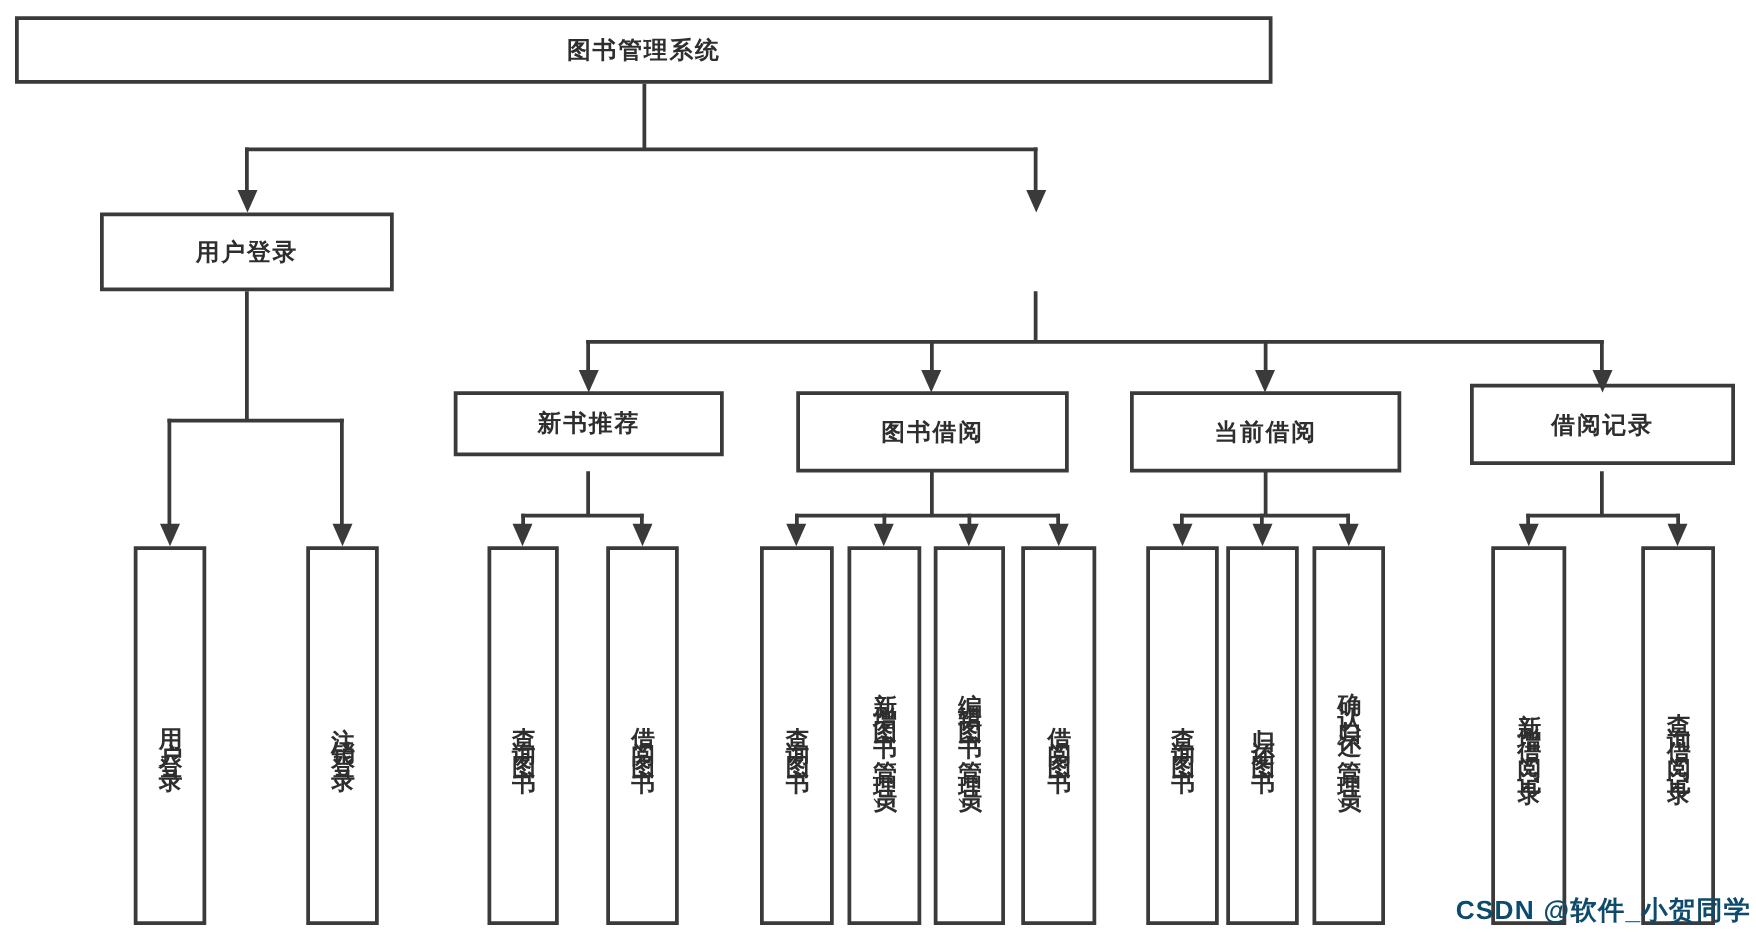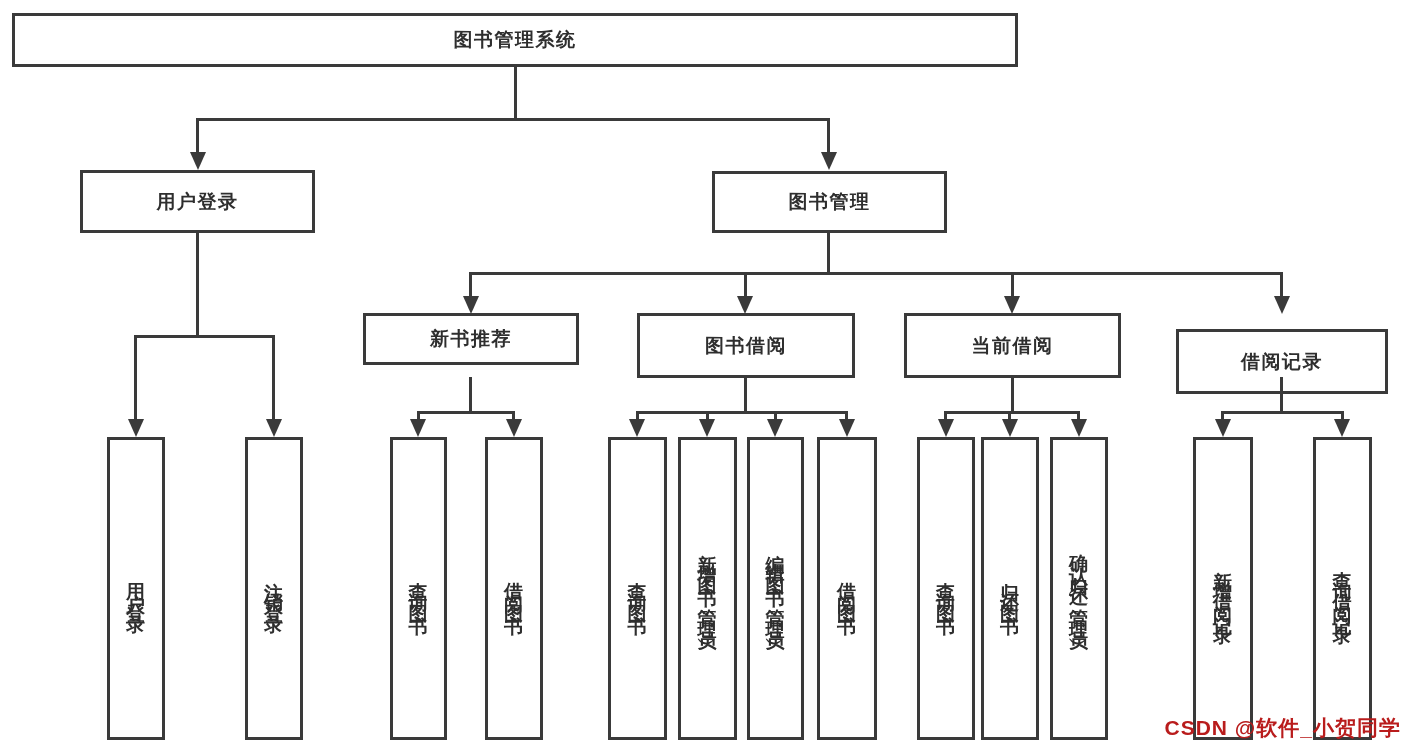--- a/index.html
+++ b/index.html
@@ -44,38 +44,37 @@
     border-left: 8px solid transparent;
     border-right: 8px solid transparent;
     border-top: 18px solid #3a3a3a;
   }
   .watermark {
     position: absolute;
     right: 4px;
     top: 714px;
     font-size: 21px;
     letter-spacing: 1px;
-    color: #b91c1c;
+    color: #0c4a6e;
     white-space: nowrap;
   }
 </style>
 </head>
 <body>
 
 <div id="canvas">
 
   <div class="node h" style="left:12px;top:13px;width:1006px;height:54px">图书管理系统</div>
 
   <div class="node h" style="left:80px;top:170px;width:235px;height:63px">用户登录</div>
-  <div class="node h" style="left:712px;top:171px;width:235px;height:62px">图书管理</div>
 
   <div class="node h" style="left:363px;top:313px;width:216px;height:52px">新书推荐</div>
   <div class="node h" style="left:637px;top:313px;width:218px;height:65px">图书借阅</div>
   <div class="node h" style="left:904px;top:313px;width:217px;height:65px">当前借阅</div>
-  <div class="node h" style="left:1176px;top:329px;width:212px;height:65px">借阅记录</div>
+  <div class="node h" style="left:1176px;top:307px;width:212px;height:65px">借阅记录</div>
 
   <div class="node v" style="left:107px;top:437px;width:58px;height:303px">
     <span>用户登录</span>
   </div>
   <div class="node v" style="left:245px;top:437px;width:58px;height:303px">
     <span>注销登录</span>
   </div>
   <div class="node v" style="left:390px;top:437px;width:57px;height:303px">
     <span>查询图书</span>
   </div>

